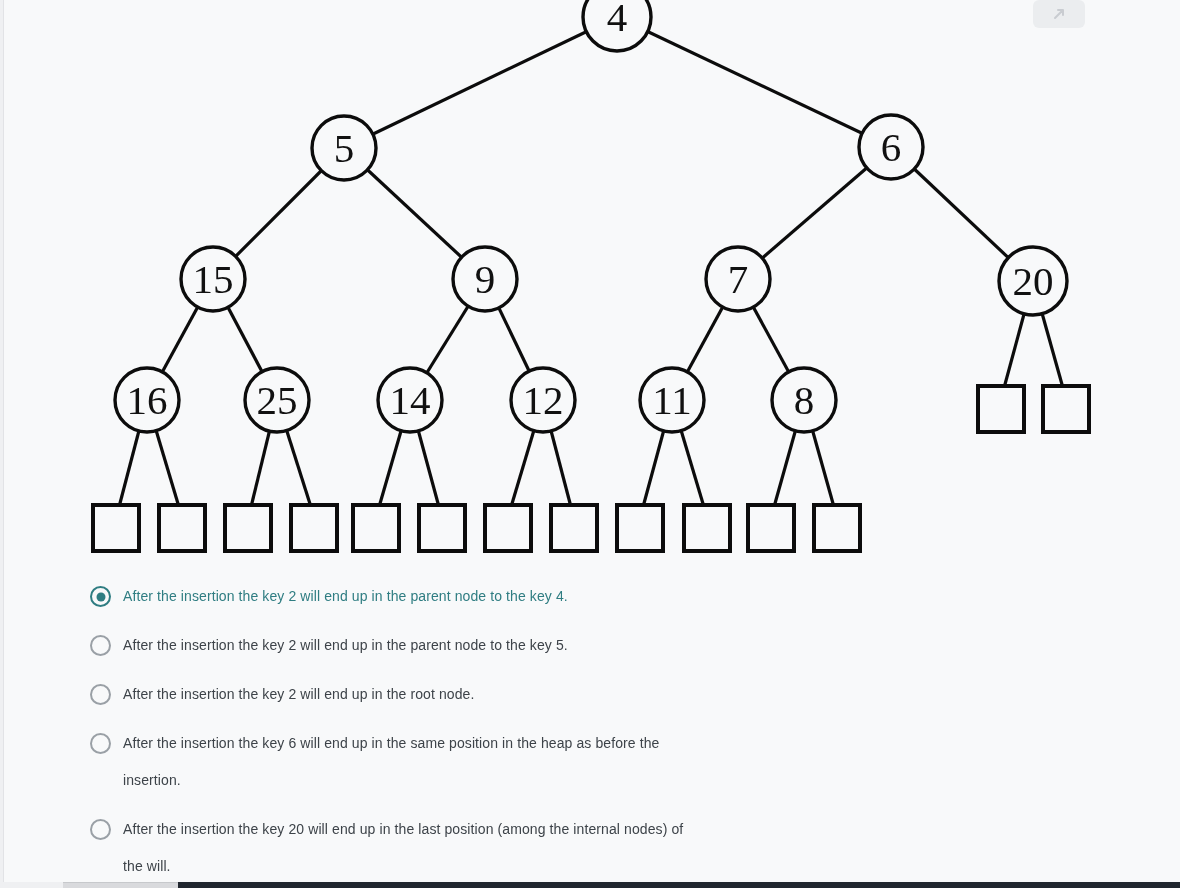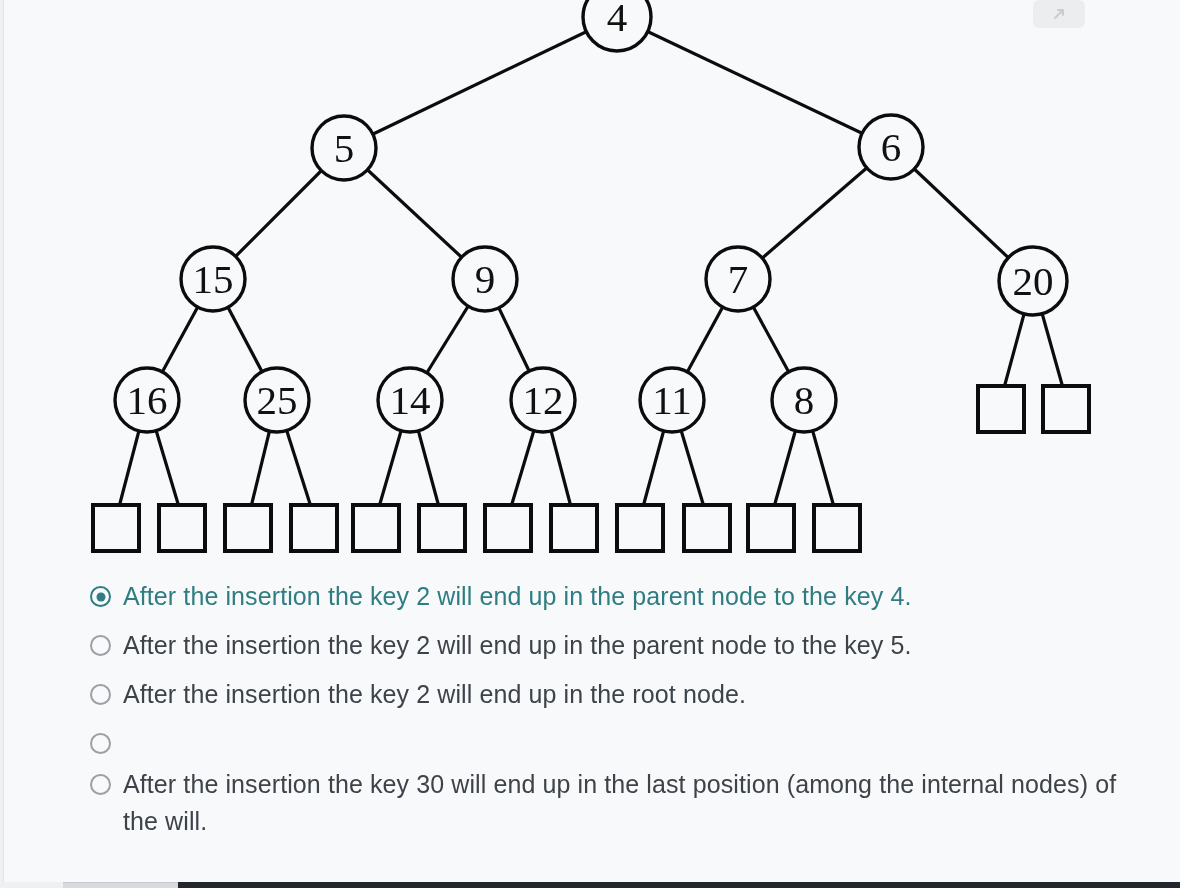--- a/index.html
+++ b/index.html
@@ -36,21 +36,21 @@
     position:relative;
     background:transparent;
   }
   .option.selected .radio { border-color:#2f7d82; }
   .option.selected .radio::after {
     content:""; position:absolute; left:50%; top:50%;
     width:9px; height:9px; border-radius:50%;
     background:#2f7d82; transform:translate(-50%,-50%);
   }
   .option .lines {
-    font-size:25px; line-height:37px; color:#3d4349;
+    font-size:14px; line-height:37px; color:#3d4349;
     letter-spacing:0.1px;
   }
   .option.selected .lines { color:#2f7d82; }
   .scroll-corner {
     position:absolute; bottom:0; left:0; width:63px; height:6px;
     background:#eff0f2;
   }
   .scroll-track {
     position:absolute; bottom:0; left:63px; right:0; height:6px;
     background:#d9dadd; border-top:1px solid #c7c9cc;
@@ -158,26 +158,30 @@
 
   <div class="option">
     <span class="radio"></span>
     <div class="lines">
       <div>After the insertion the key 2 will end up in the root node.</div>
     </div>
   </div>
 
   <div class="option">
     <span class="radio"></span>
+    <div class="lines">
+      <div>After the insertion the key 6 will end up in the same position in the heap as before the</div>
+      <div>insertion.</div>
+    </div>
   </div>
 
   <div class="option">
     <span class="radio"></span>
     <div class="lines">
-      <div>After the insertion the key 30 will end up in the last position (among the internal nodes) of</div>
+      <div>After the insertion the key 20 will end up in the last position (among the internal nodes) of</div>
       <div>the will.</div>
     </div>
   </div>
 
 </div>
 
 <div class="scroll-corner"></div>
 <div class="scroll-track"></div>
 <div class="scroll-thumb"></div>
 

